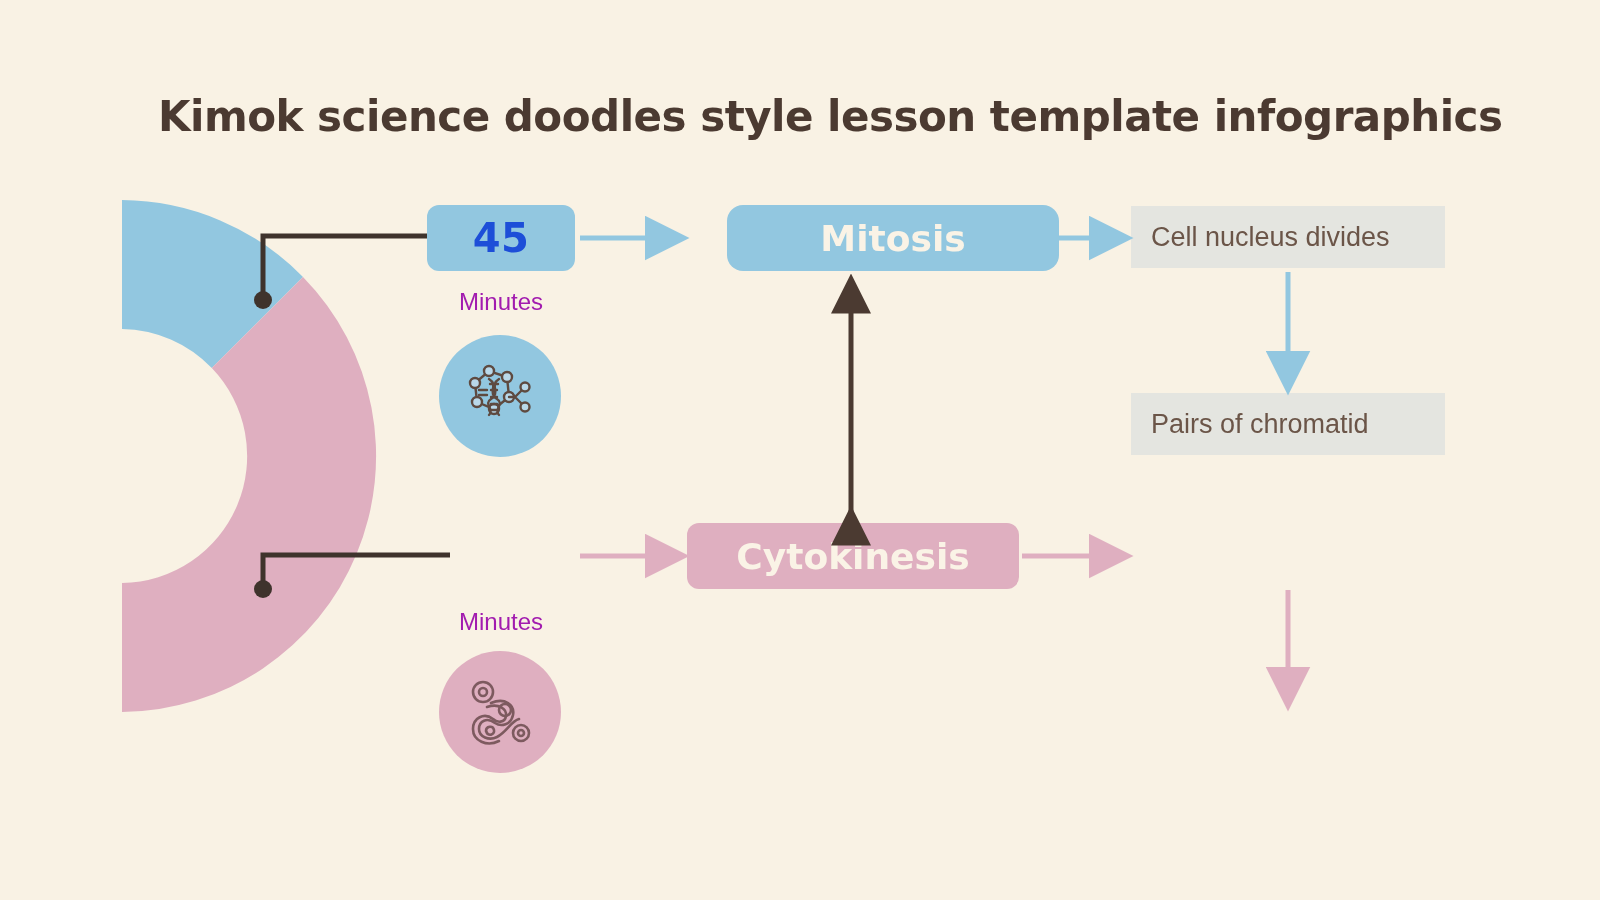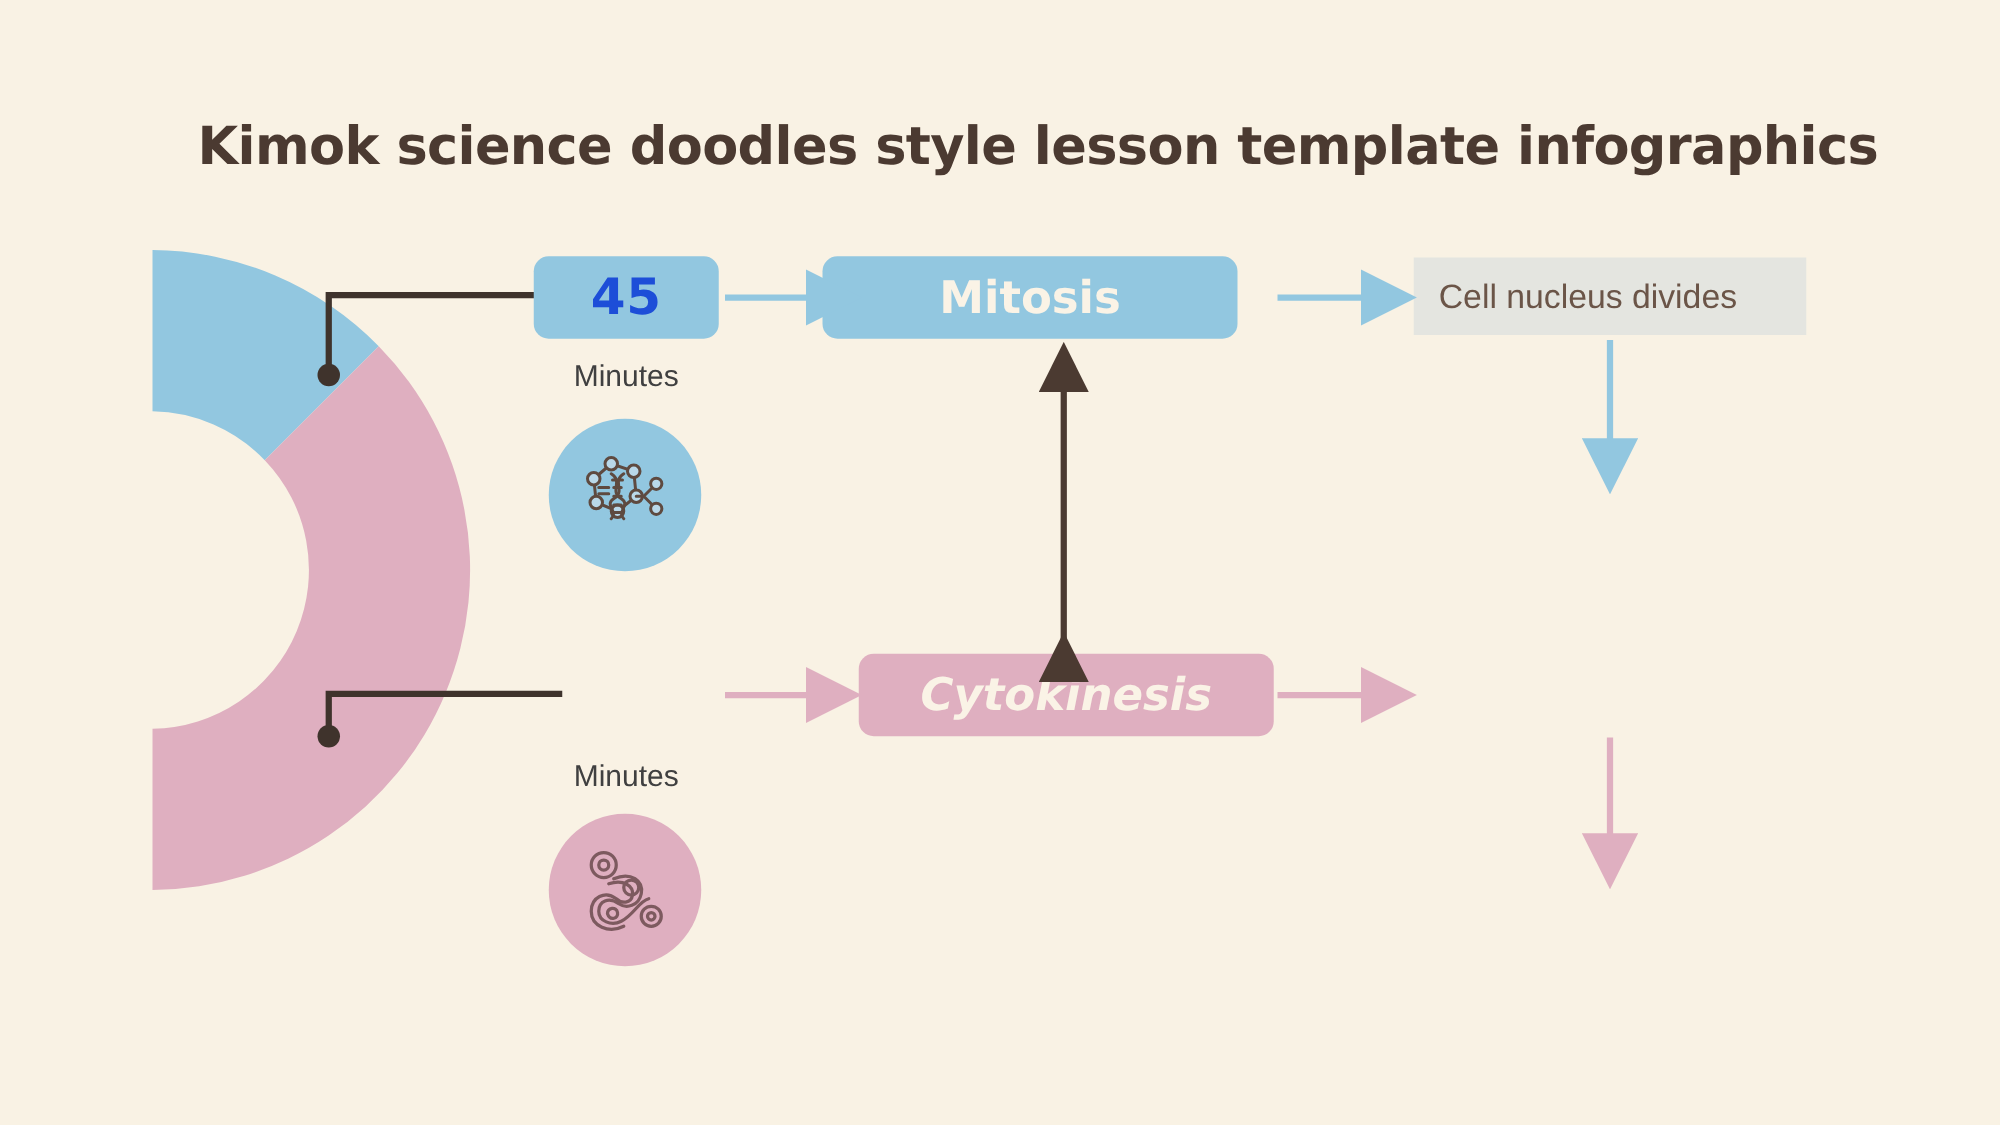--- a/index.html
+++ b/index.html
@@ -69,42 +69,42 @@
   }
 
   .value-box.blue { background: #92c7e0; }
   .value-box.pink { background: #dfafc0; }
 
   .unit-label {
     position: absolute;
     width: 148px;
     text-align: center;
     font-size: 24px;
-    color: #404040;
+    color: #a21caf;
     font-family: "Liberation Sans", sans-serif;
   }
 
   
   .stage-box {
     position: absolute;
     width: 332px;
     height: 66px;
     border-radius: 12px;
     display: flex;
     align-items: center;
     justify-content: center;
     font-family: "DejaVu Sans", sans-serif;
     font-size: 36px;
     font-weight: 700;
     color: #faf3e6;
     letter-spacing: 0px;
   }
 
   .stage-box.blue { background: #92c7e0; }
-  .stage-box.pink { background: #dfafc0; font-style: italic; }
+  .stage-box.pink { background: #dfafc0; }
 
   
   .result-box {
     position: absolute;
     width: 314px;
     height: 62px;
     display: flex;
     align-items: center;
     font-size: 27px;
     color: #6b5548;
@@ -193,24 +193,25 @@
 
         <path d="M 18 33 L 26 33 M 18 38 L 26 38"></path>
 
         <path d="M 54 40 L 62 32 M 54 40 L 62 48 M 48 40 L 54 40"></path>
         <circle cx="64" cy="30" r="4.5" fill="#b9d8e9"></circle>
         <circle cx="64" cy="50" r="4.5" fill="#b9d8e9"></circle>
       </g>
     </svg>
   </div>
 
-  <div class="stage-box blue" style="left:658px; top:205px;">Mitosis</div>
+  <div class="stage-box blue" style="left:727px; top:205px;border-radius:16px;">Mitosis</div>
 
   <div class="result-box gray" style="left:1131px; top:206px;">Cell nucleus divides</div>
 
+  <div class="result-box gray" style="left:1131px; top:393px;">Pairs of chromatid</div>
 
 
   <div class="unit-label" style="left:427px; top:608px;">Minutes</div>
 
   <div class="icon-circle pink" style="left:439px; top:651px;">
     <svg width="78" height="78" viewBox="0 0 78 78">
       <g stroke="#7d5a5f" stroke-width="2.6" fill="none" stroke-linecap="round">
 
         <path d="M 30 30
                  C 44 24, 54 32, 52 42

